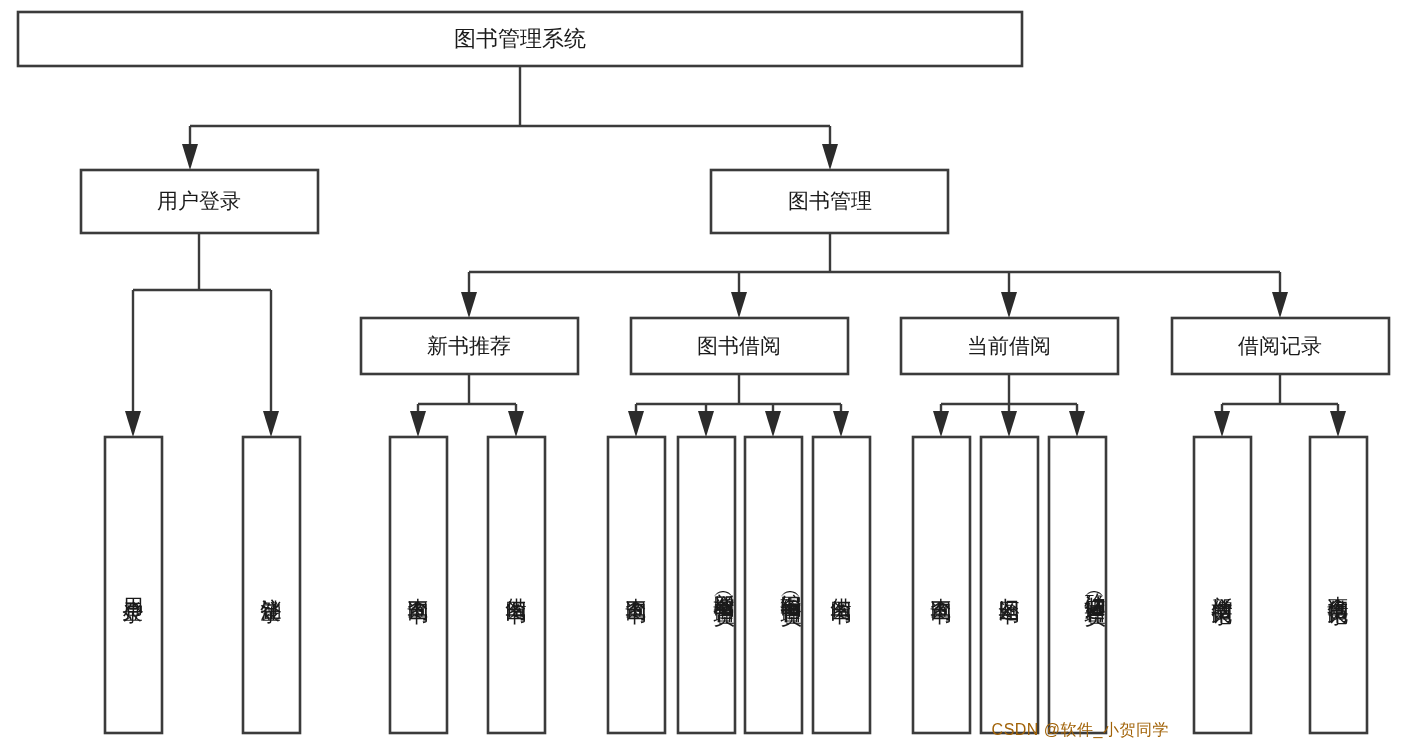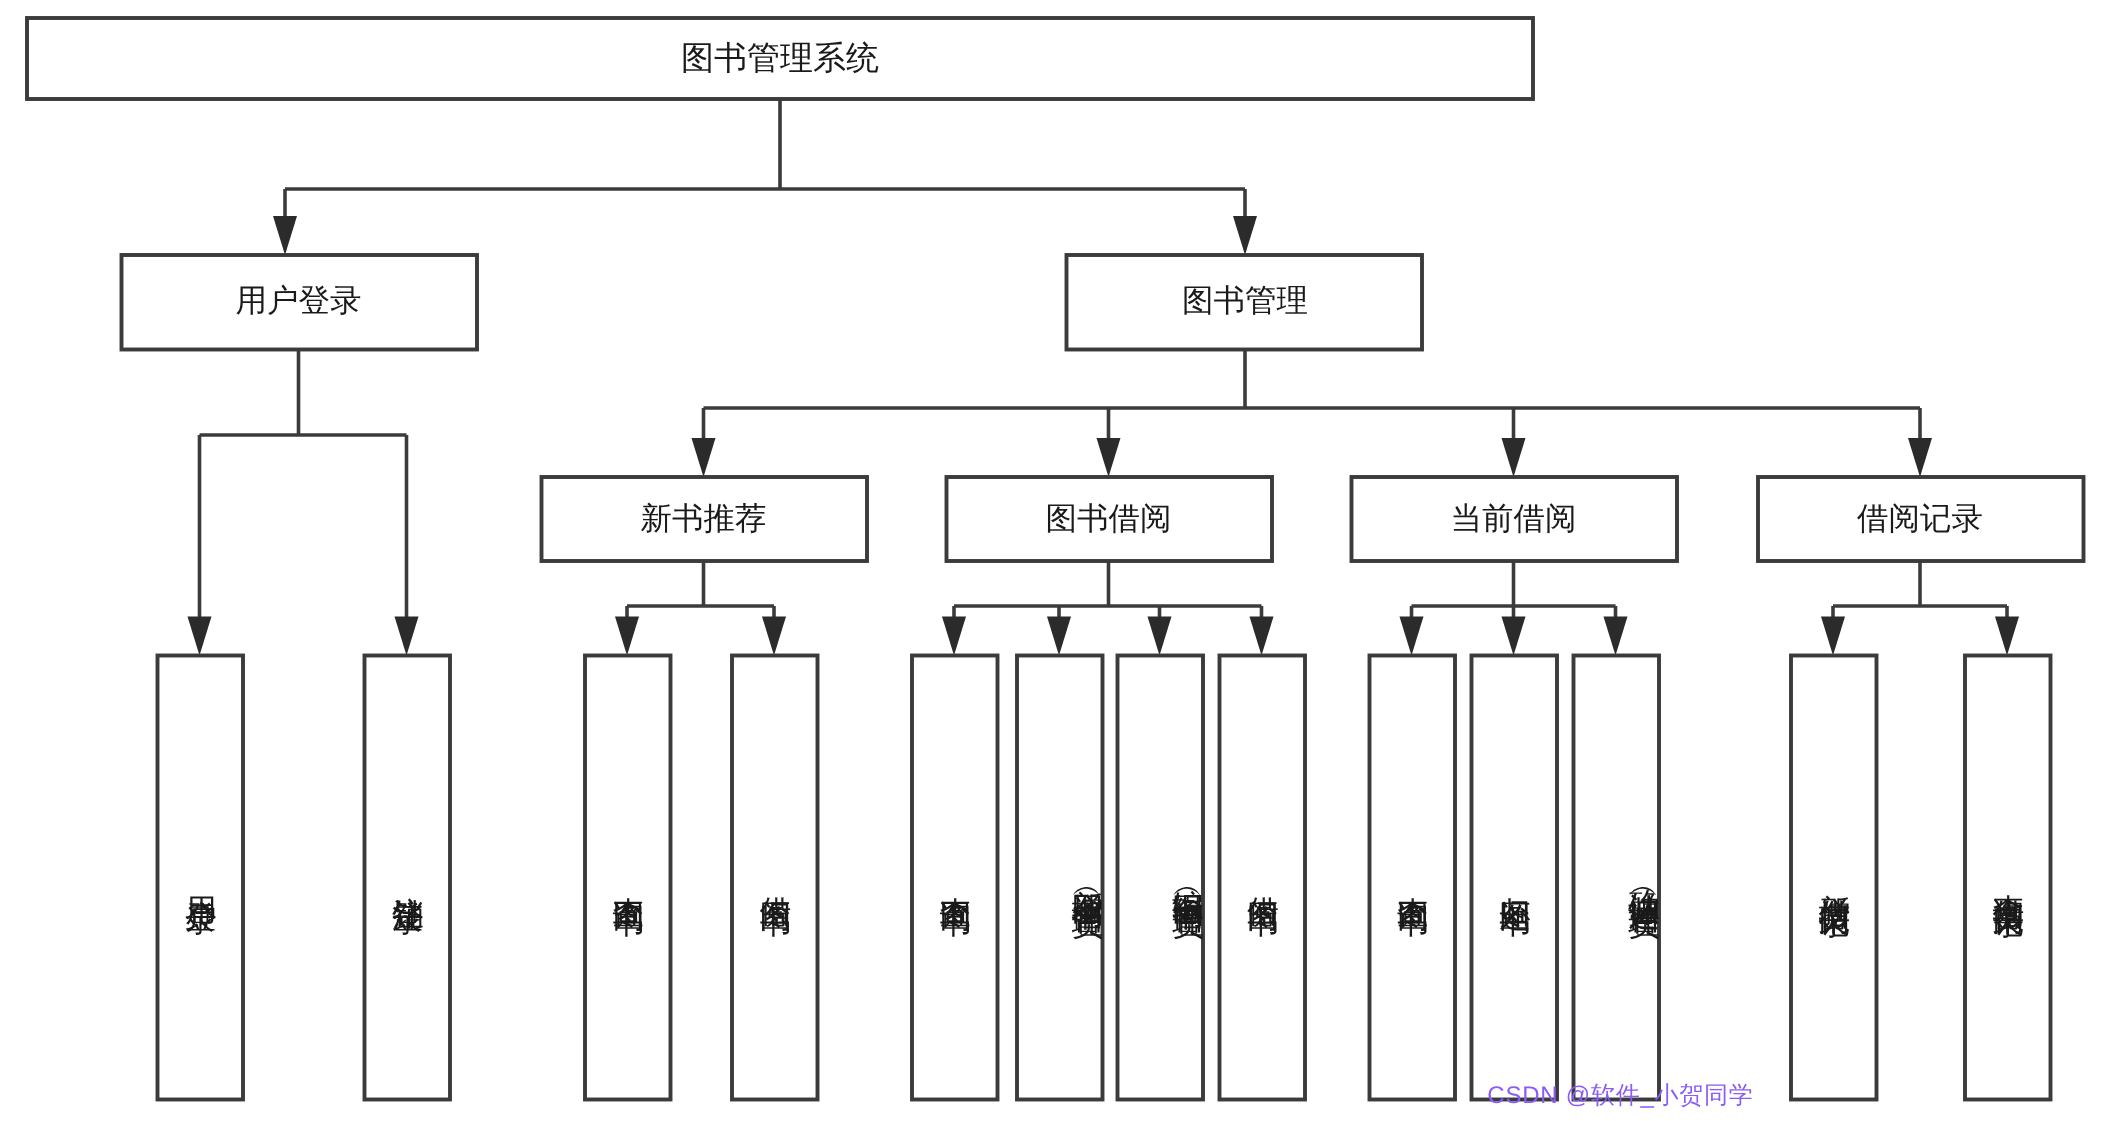--- a/index.html
+++ b/index.html
@@ -67,21 +67,21 @@
     justify-content: center;
     pointer-events: none;
     white-space: nowrap;
   }
   .watermark {
     position: absolute;
     right: 10px;
     bottom: 6px;
     font-family: "Liberation Sans", "DejaVu Sans", sans-serif;
     font-size: 16px;
-    color: #8b5cf6;
+    color: #a16207;
     letter-spacing: 0.5px;
     white-space: nowrap;
   }
 </style>
 </head>
 <body>
 
 <div id="diagram-root">
 
   <svg class="diagram" viewBox="0 0 1405 747">

